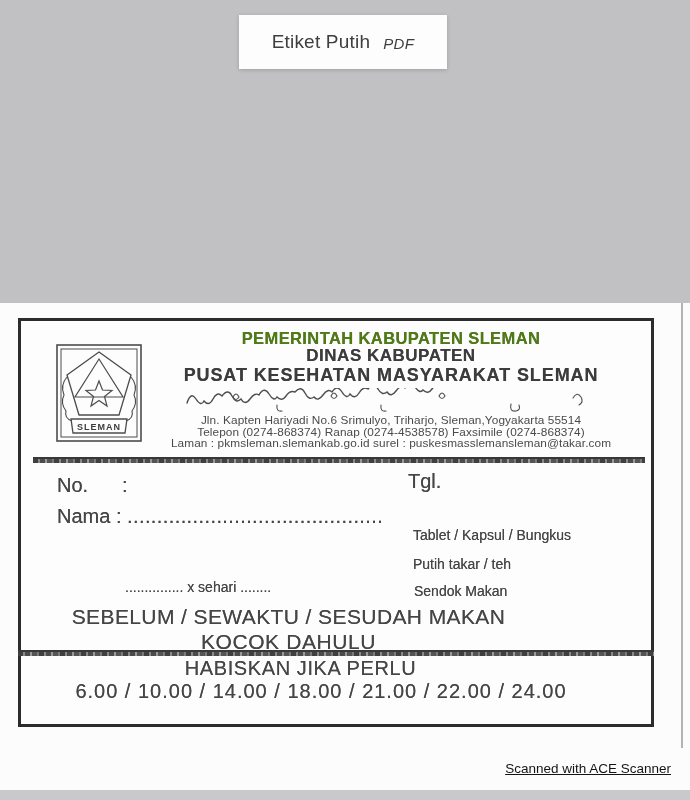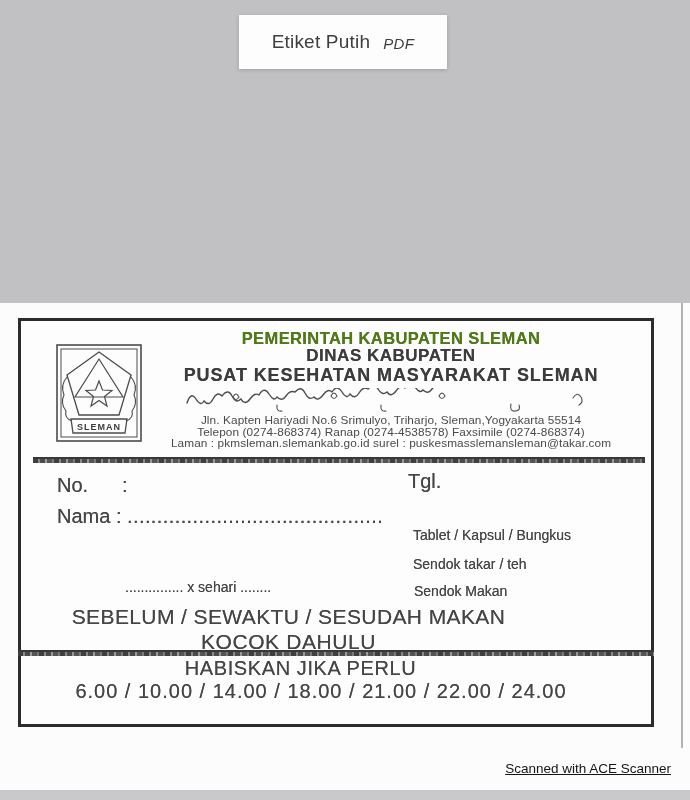--- a/index.html
+++ b/index.html
@@ -135,21 +135,21 @@
   <div class="abs t20 ink" style="left:387px;top:149px;">Tgl.</div>
 
   <div class="abs t20 ink" style="left:36px;top:184px;white-space:nowrap;">
     <span>Nama :</span>
     <span style="letter-spacing:.4px;">...........................................</span>
   </div>
 
   <div class="abs t19 ink" style="left:392px;top:206px;">Tablet / Kapsul / Bungkus</div>
 
   <div class="abs t19 ink" style="left:104px;top:238px;white-space:nowrap;margin-top:20px;">............... x  sehari ........</div>
-  <div class="abs t19 ink" style="left:392px;top:235px;">Sendok takar / teh</div>
+  <div class="abs t19 ink" style="left:392px;top:235px;">Putih takar / teh</div>
   <div class="abs t19 ink" style="left:393px;top:262px;">Sendok Makan</div>
 
   <div class="abs center-row ink" style="top:284px;font-size:21px;letter-spacing:.4px;">SEBELUM /  SEWAKTU /  SESUDAH  MAKAN</div>
   <div class="abs center-row ink" style="top:309px;font-size:21px;letter-spacing:.6px;">KOCOK DAHULU</div>
 
   <div class="sep-bottom grain"></div>
 
   <div class="abs center-row ink" style="top:336px;font-size:20px;letter-spacing:.6px;padding-left:12px;">HABISKAN JIKA PERLU</div>
   <div class="abs center-row ink" style="top:359px;font-size:20px;letter-spacing:1px;padding-right:30px;width:600px;">6.00 / 10.00 / 14.00 / 18.00 / 21.00 / 22.00 / 24.00</div>
 </div>

